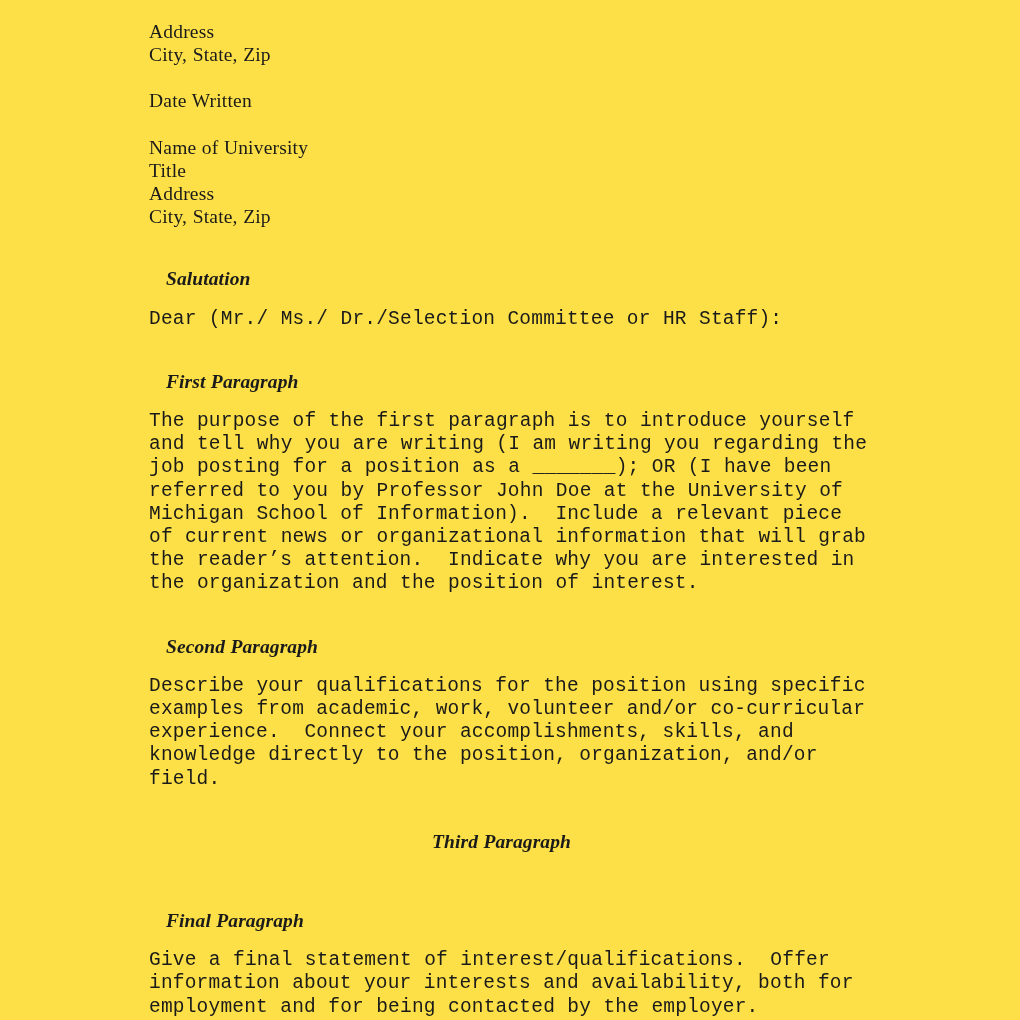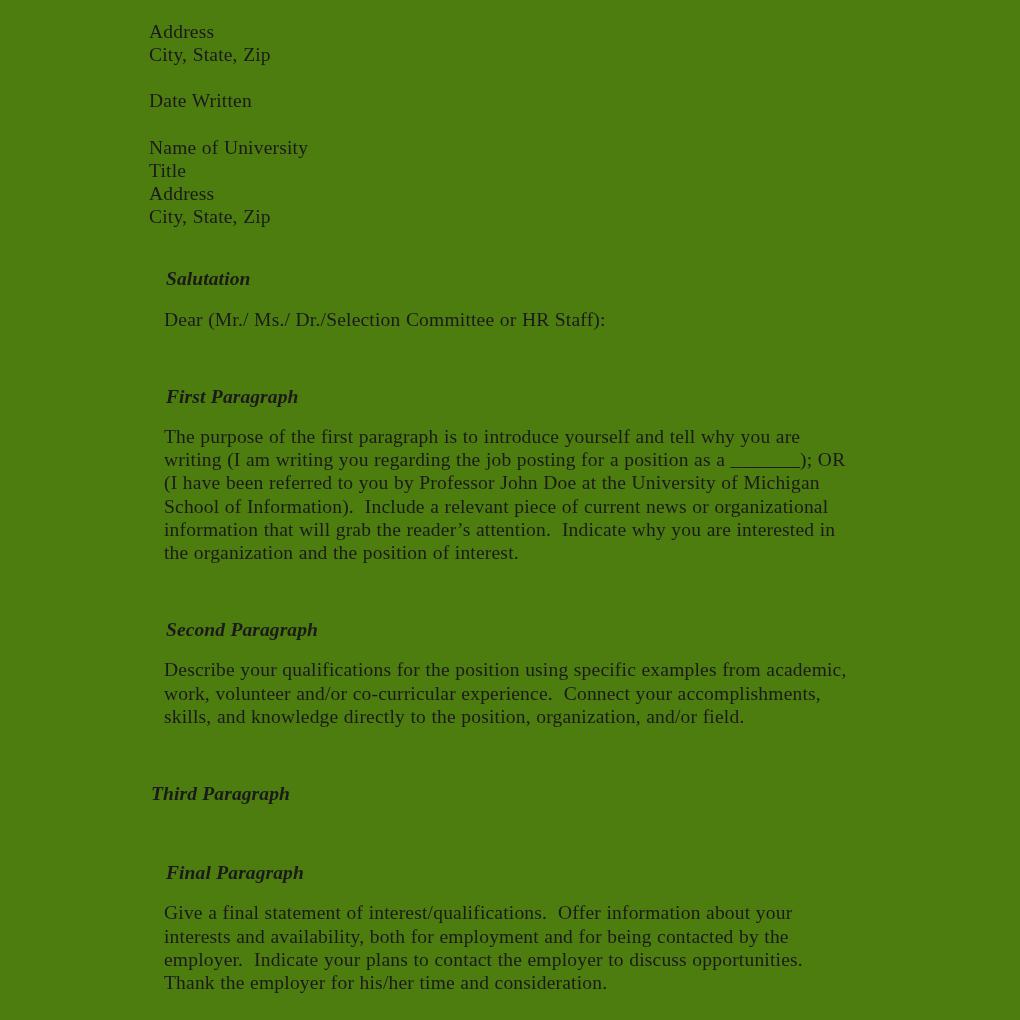--- a/index.html
+++ b/index.html
@@ -15,21 +15,21 @@
     color: #1a1a1a;
     overflow: hidden;
   }
 
   .page {
     position: relative;
     width: 1020px;
     height: 1020px;
     box-sizing: border-box;
     padding: 20px 0 0 0;
-    background: #4d7c0f;
+    background: #fde047;
   }
 
   .doc-body {
     margin-left: 149px;
     width: 720px;
   }
 
   
   .line,
   .para,
@@ -60,25 +60,27 @@
 
   
   .heading {
     font-weight: bold;
     font-style: italic;
     margin: 17px;
     letter-spacing: 0.005em;
   }
   .heading.indent {
     margin-left: 2px;
+    text-align: center;
   }
 
   
   .para {
-    margin: 15px;
+    margin: 0;
+    font-family: Liberation Mono, monospace;
   }
 
   .signer {
     margin: 0;
   }
 </style>
 </head>
 <body>
 
 <div class="page">

